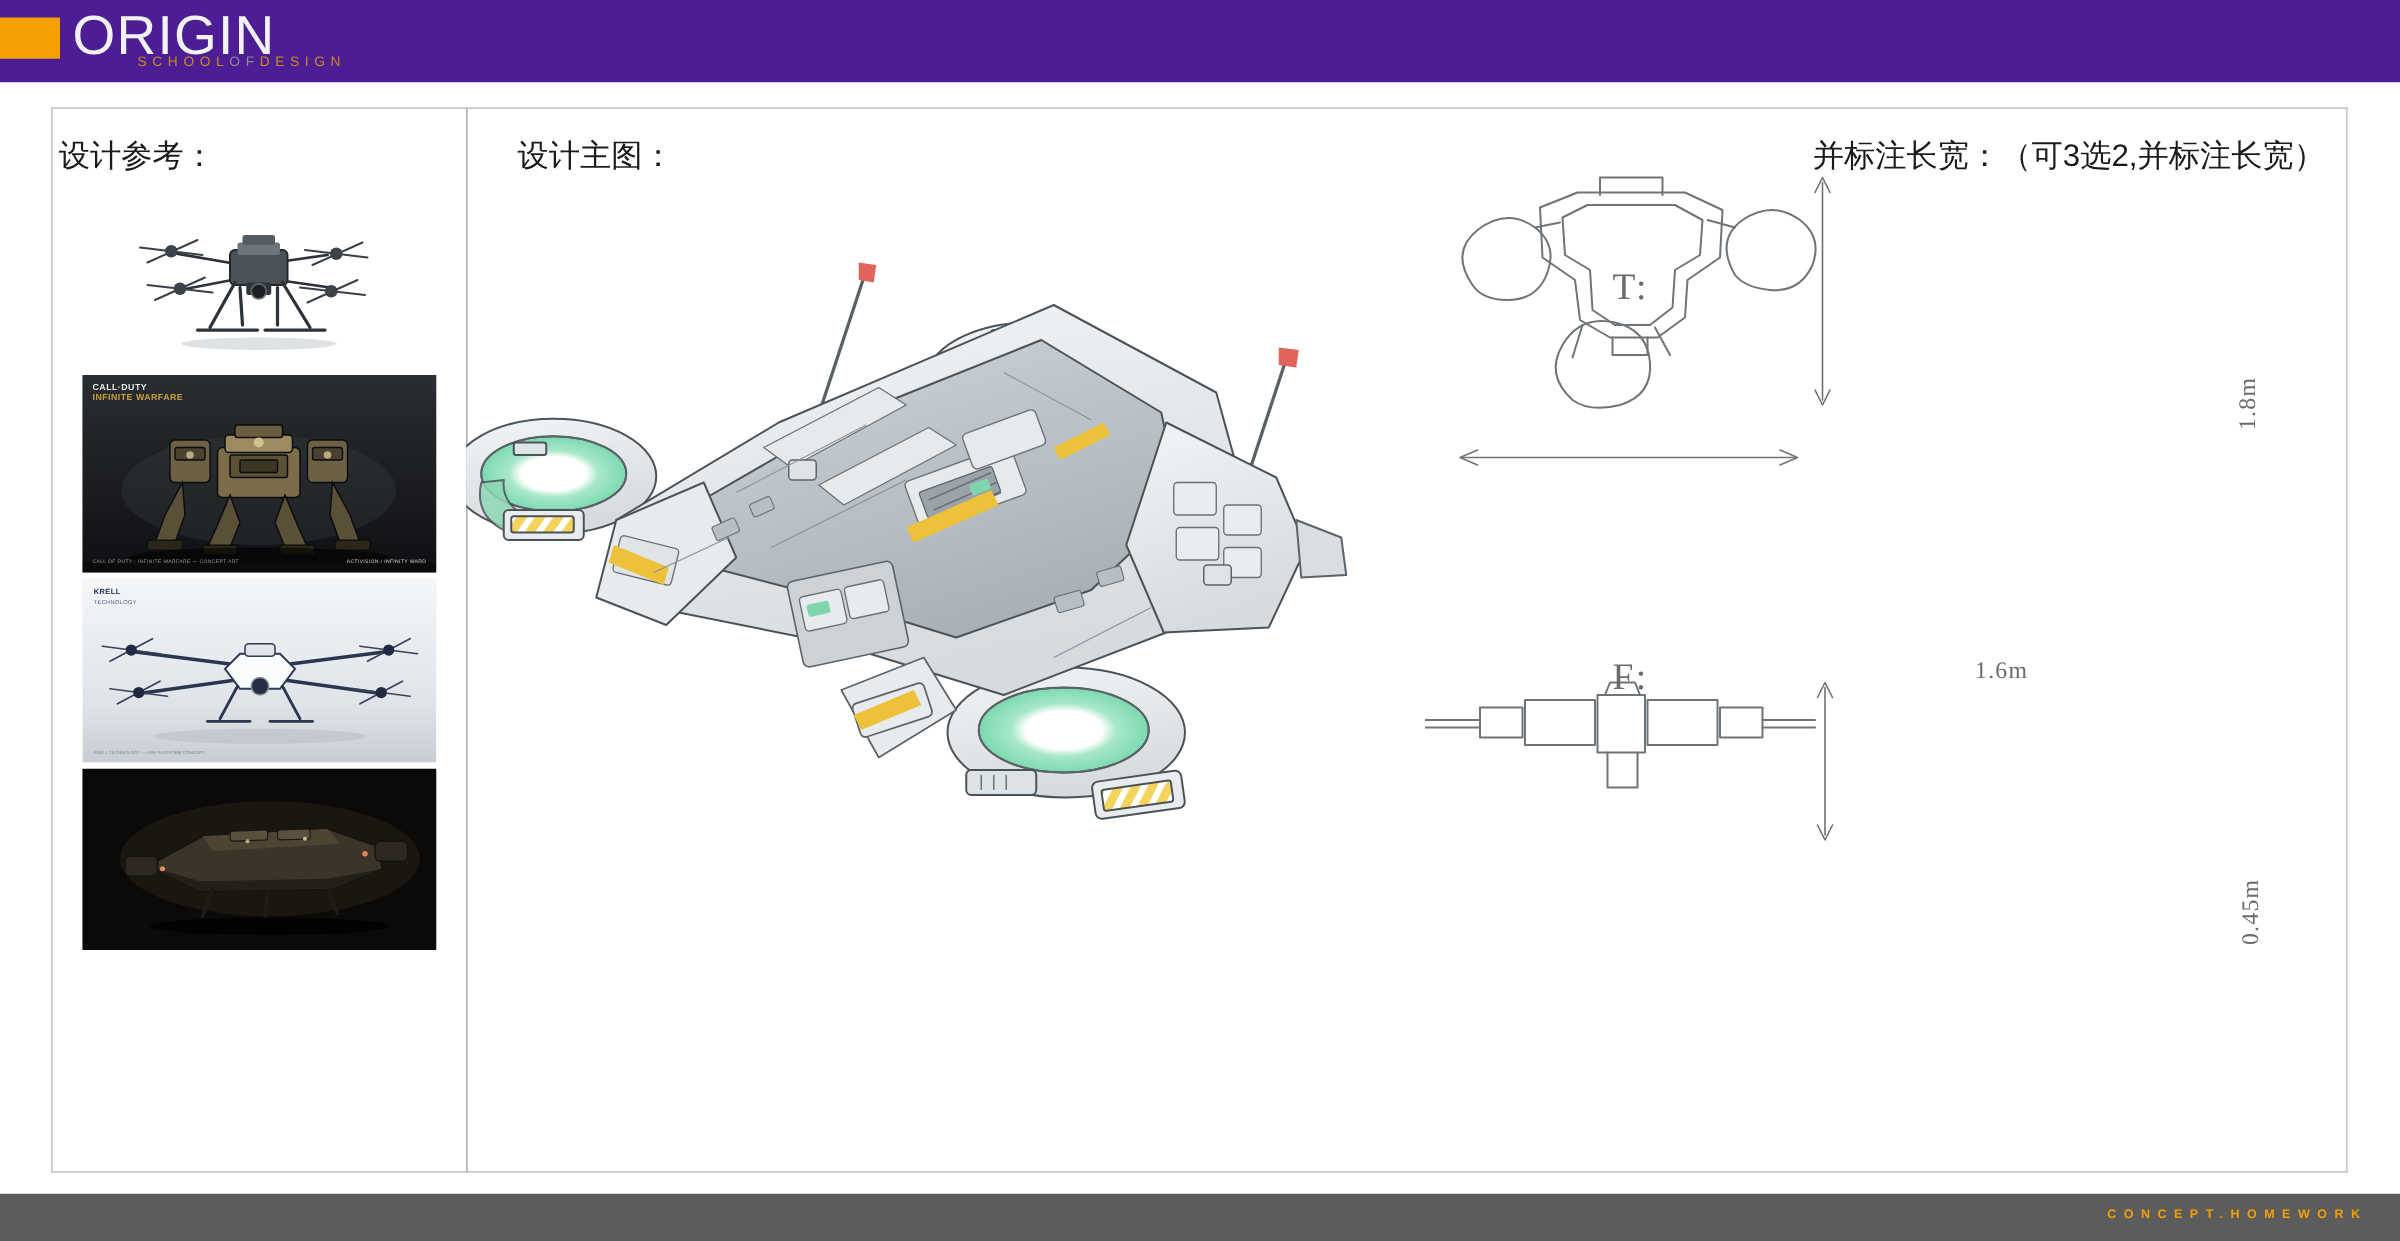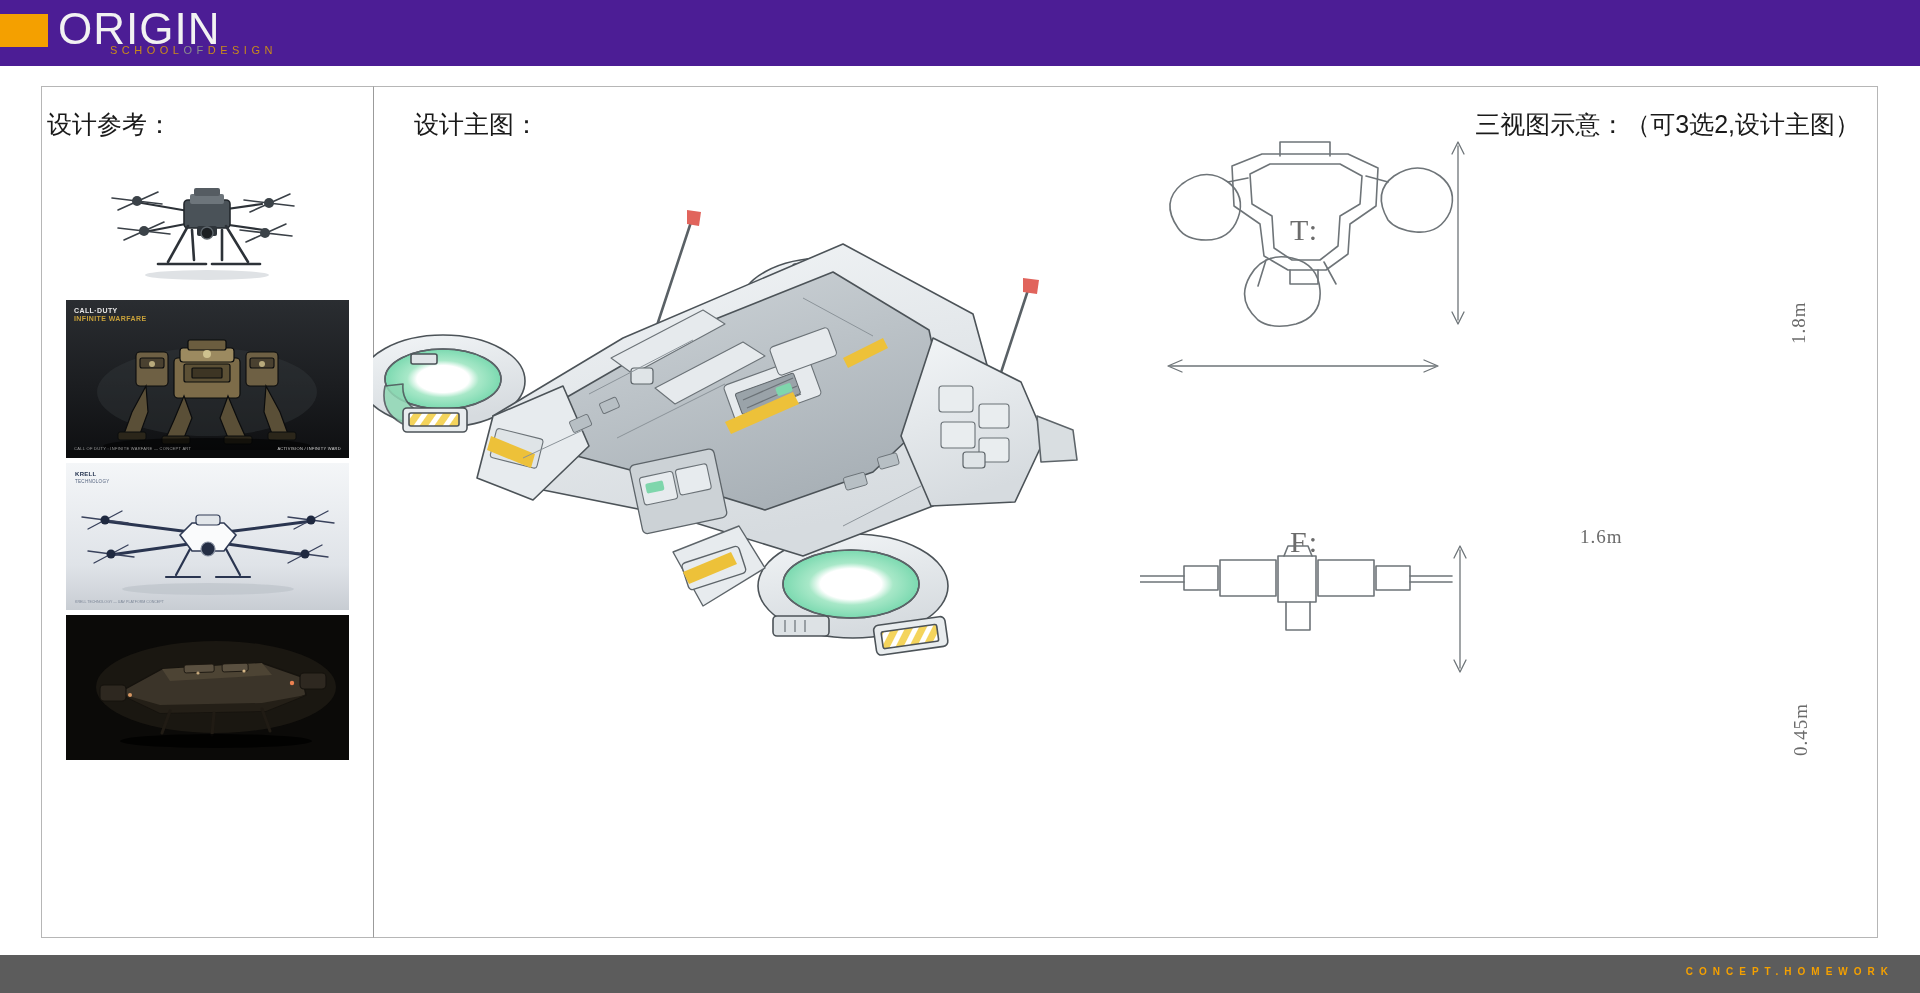--- a/index.html
+++ b/index.html
@@ -140,21 +140,21 @@
 
   <div class="canvas">
 
     <div class="panel-left"></div>
     <div class="panel-main"></div>
 
   </div>
 
   <div class="hdr hdr-left">设计参考：</div>
   <div class="hdr hdr-main">设计主图：</div>
-  <div class="hdr hdr-three">三视图示意：（可3选2,设计主图）</div>
+  <div class="hdr hdr-three">并标注长宽：（可3选2,并标注长宽）</div>
 
   <div class="ref ref-1">
     <svg class="svgfill" viewBox="0 0 283 135" preserveAspectRatio="xMidYMid meet">
       <g stroke="#2d3238" fill="none" stroke-width="2.2" stroke-linecap="round">
 
         <line x1="70" y1="42" x2="128" y2="52"></line>
         <line x1="196" y1="44" x2="140" y2="52"></line>
         <line x1="78" y1="72" x2="130" y2="62"></line>
         <line x1="198" y1="70" x2="142" y2="62"></line>
       </g>

